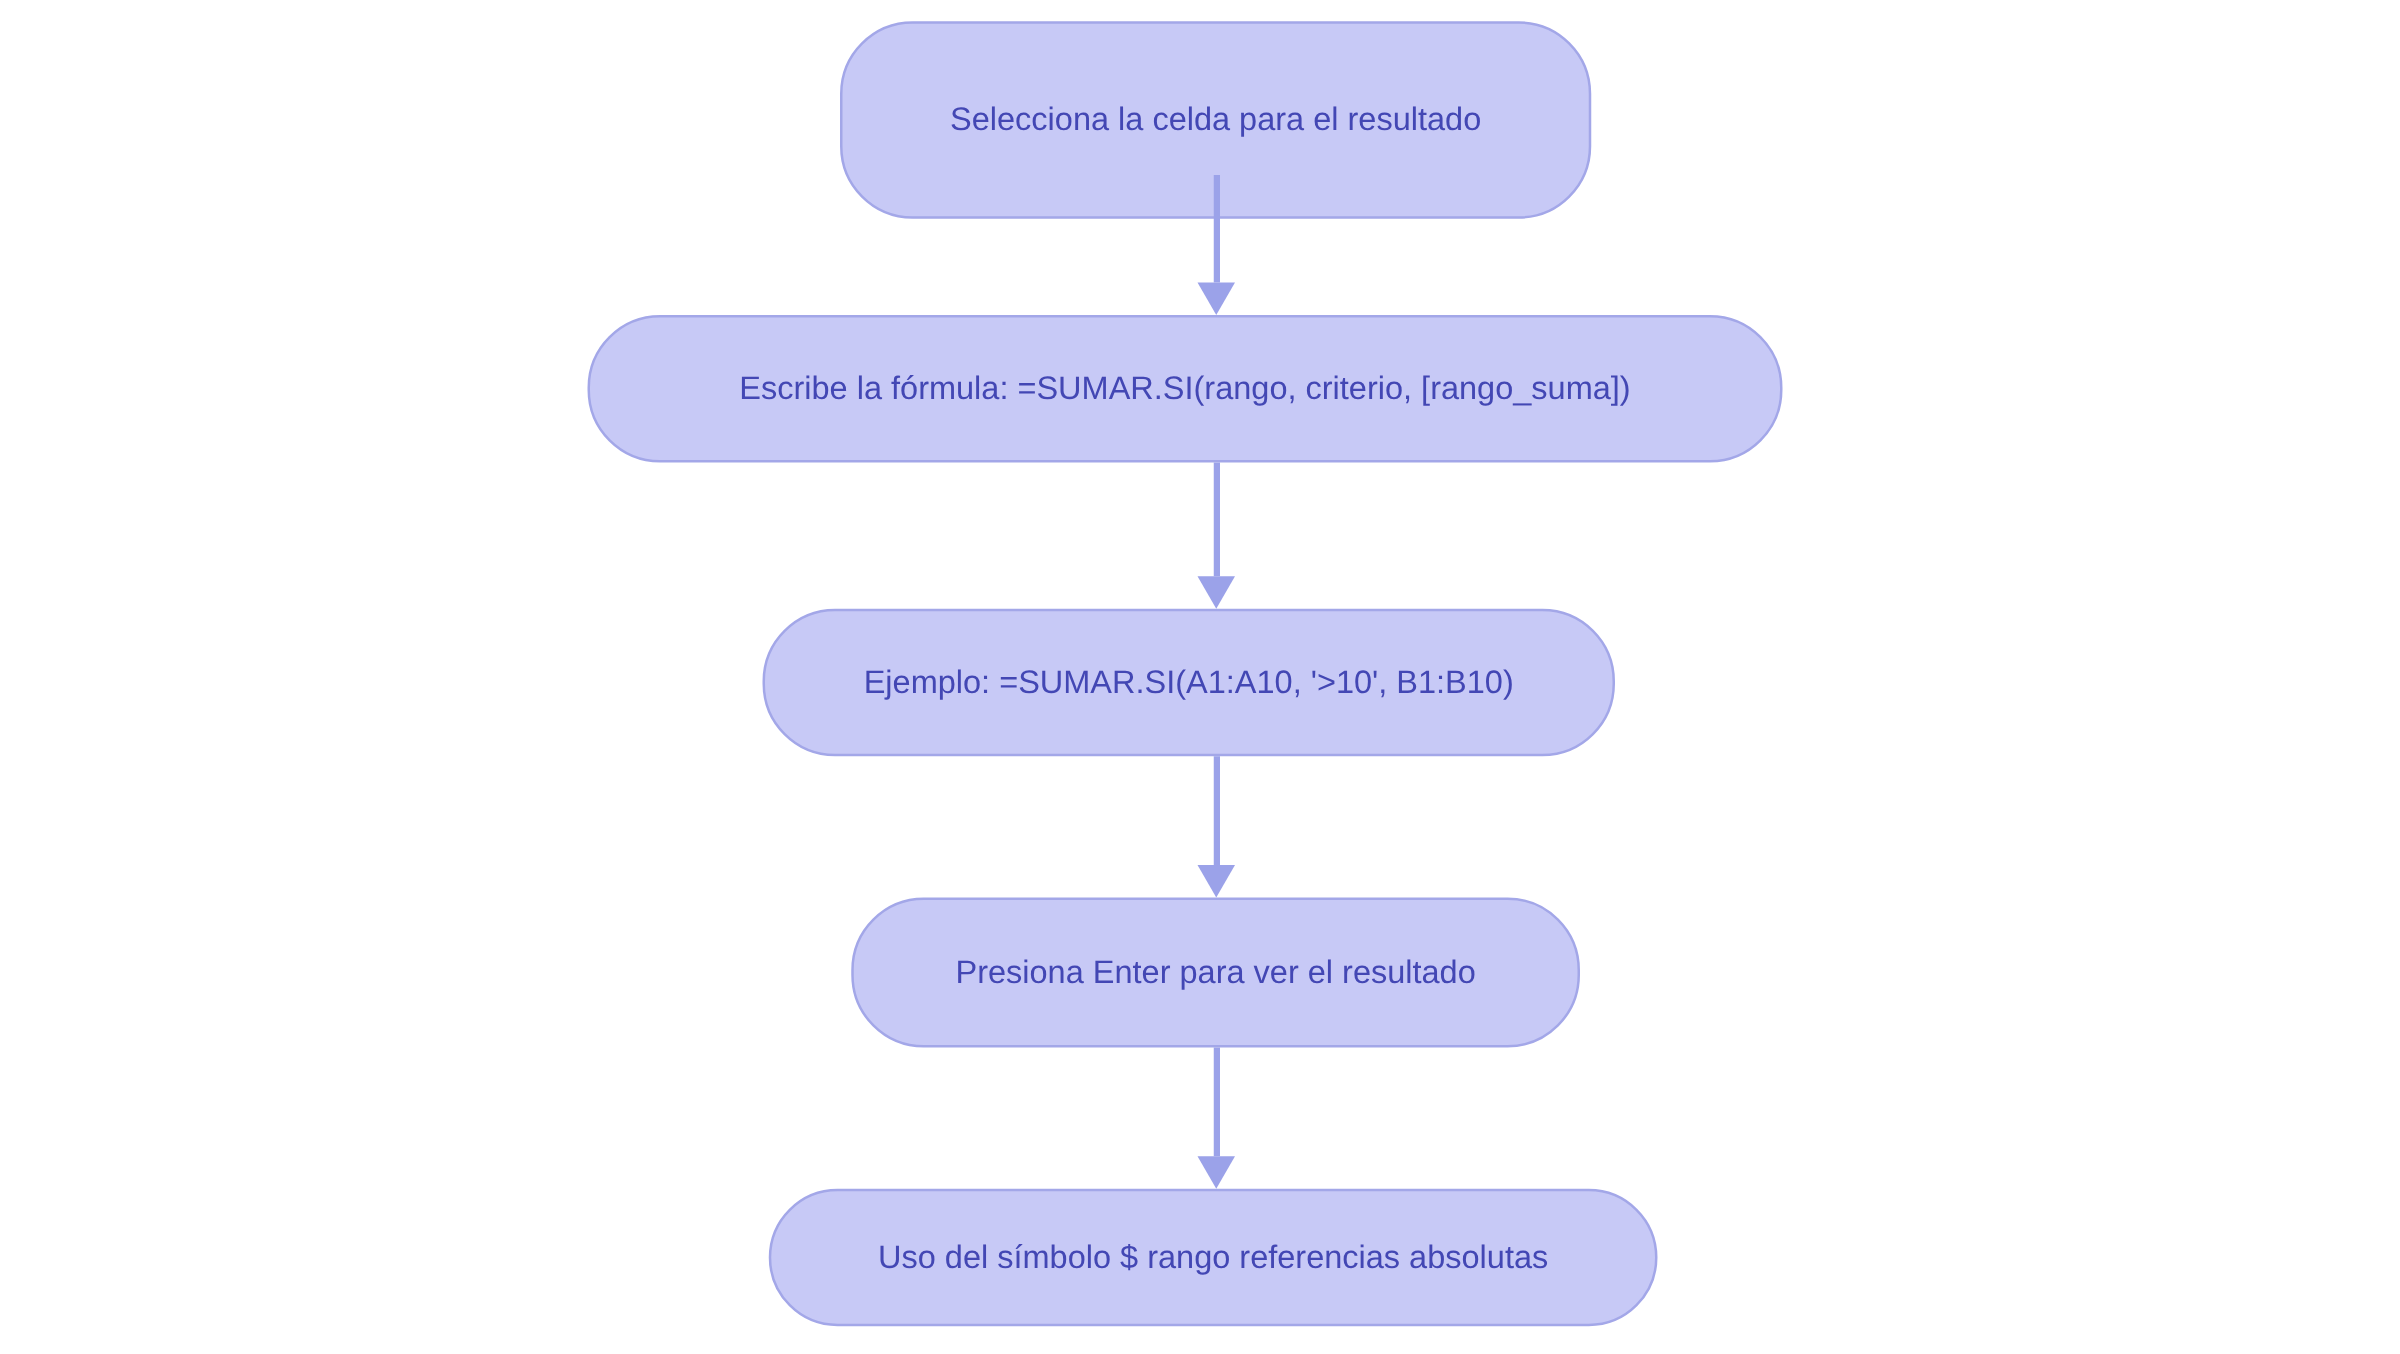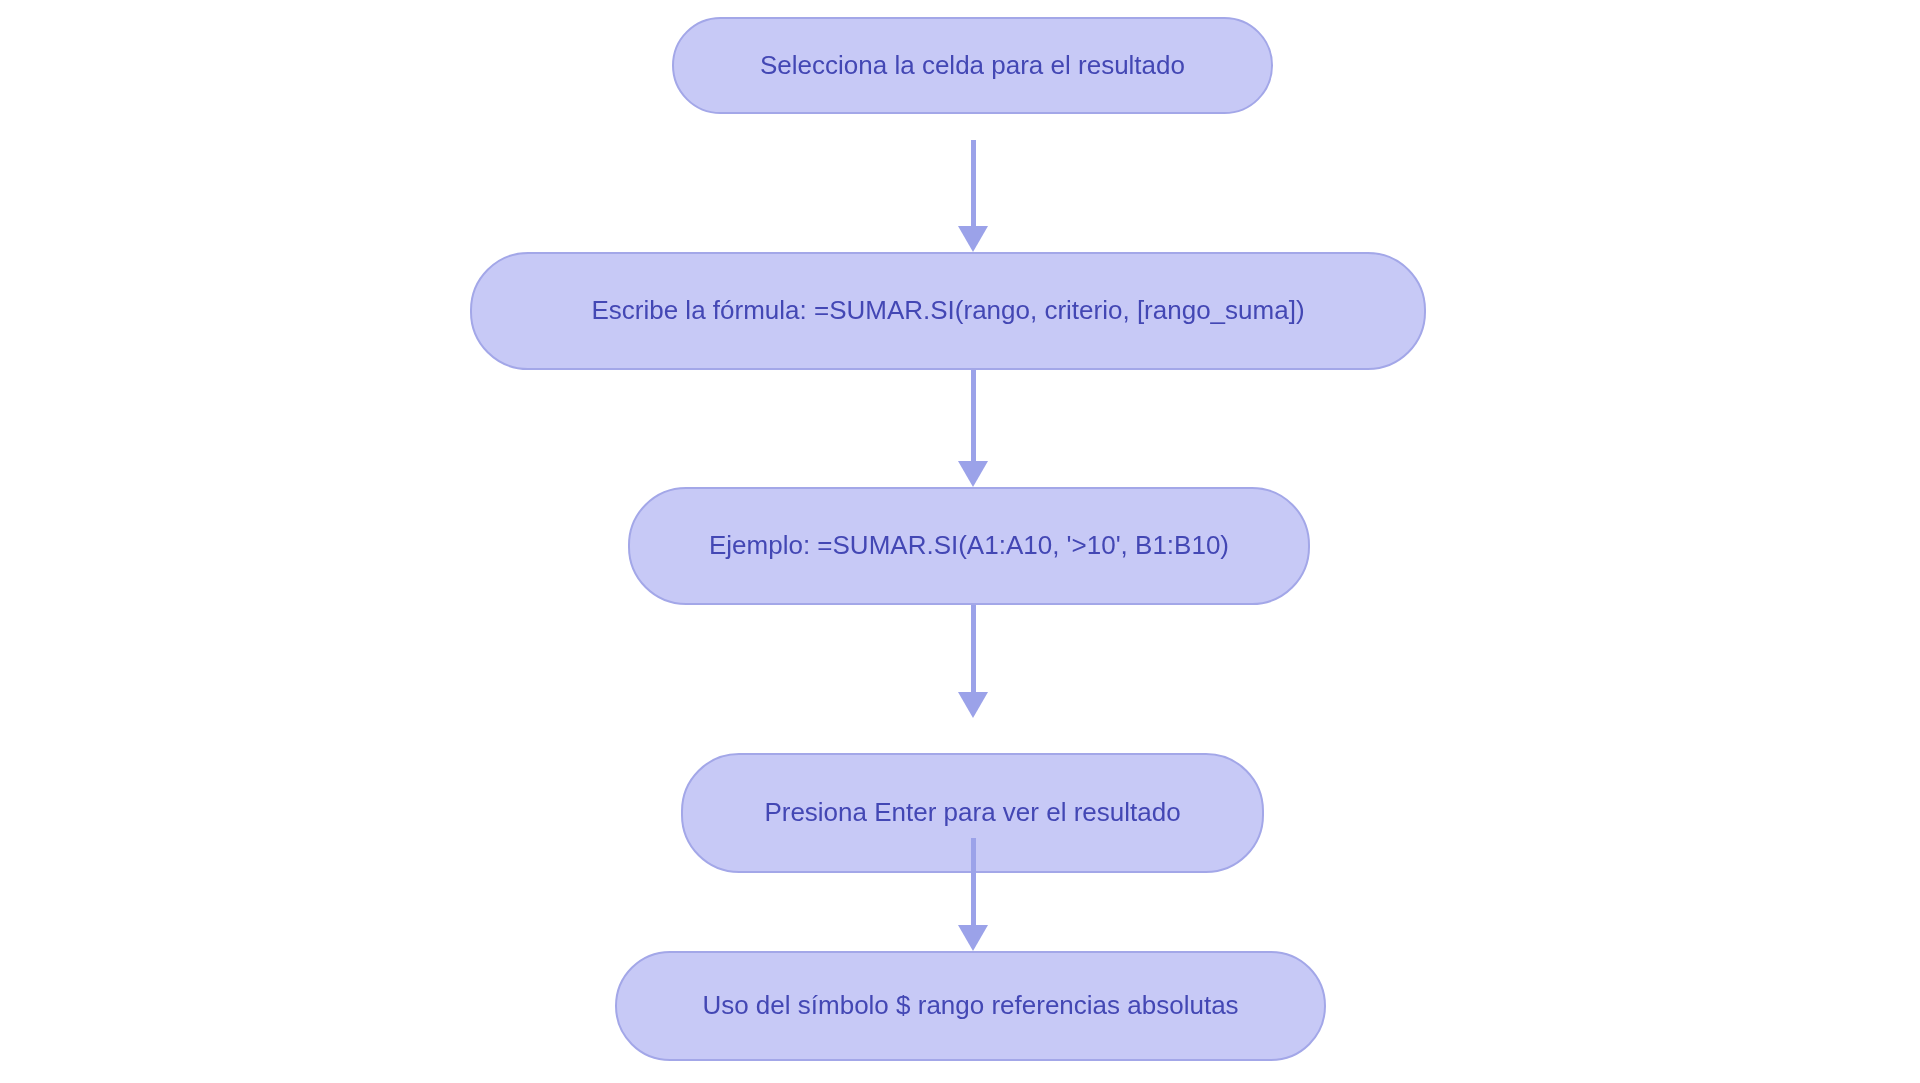--- a/index.html
+++ b/index.html
@@ -24,24 +24,24 @@
     display: flex;
     align-items: center;
     justify-content: center;
     text-align: center;
     color: #4347b4;
     font-size: 26px;
     line-height: 1.2;
     padding: 0 30px;
     white-space: nowrap;
   }
-  .node-1 { left: 672px; top: 17px;  width: 601px; height: 97px; }
+  .node-1 { left: 672px; top: 17px;  width: 601px; height: 158px; }
   .node-2 { left: 470px; top: 252px; width: 956px; height: 118px; }
-  .node-3 { left: 628px; top: 487px; width: 682px; height: 118px; }
-  .node-4 { left: 681px; top: 718px; width: 583px; height: 120px; margin-top: 35px; }
+  .node-3 { left: 610px; top: 487px; width: 682px; height: 118px; }
+  .node-4 { left: 681px; top: 718px; width: 583px; height: 120px; }
   .node-5 { left: 615px; top: 951px; width: 711px; height: 110px; }
 
   .flow-arrow {
     position: absolute;
     left: 957px;
     width: 32px;
     display: flex;
     flex-direction: column;
     align-items: center;
   }

